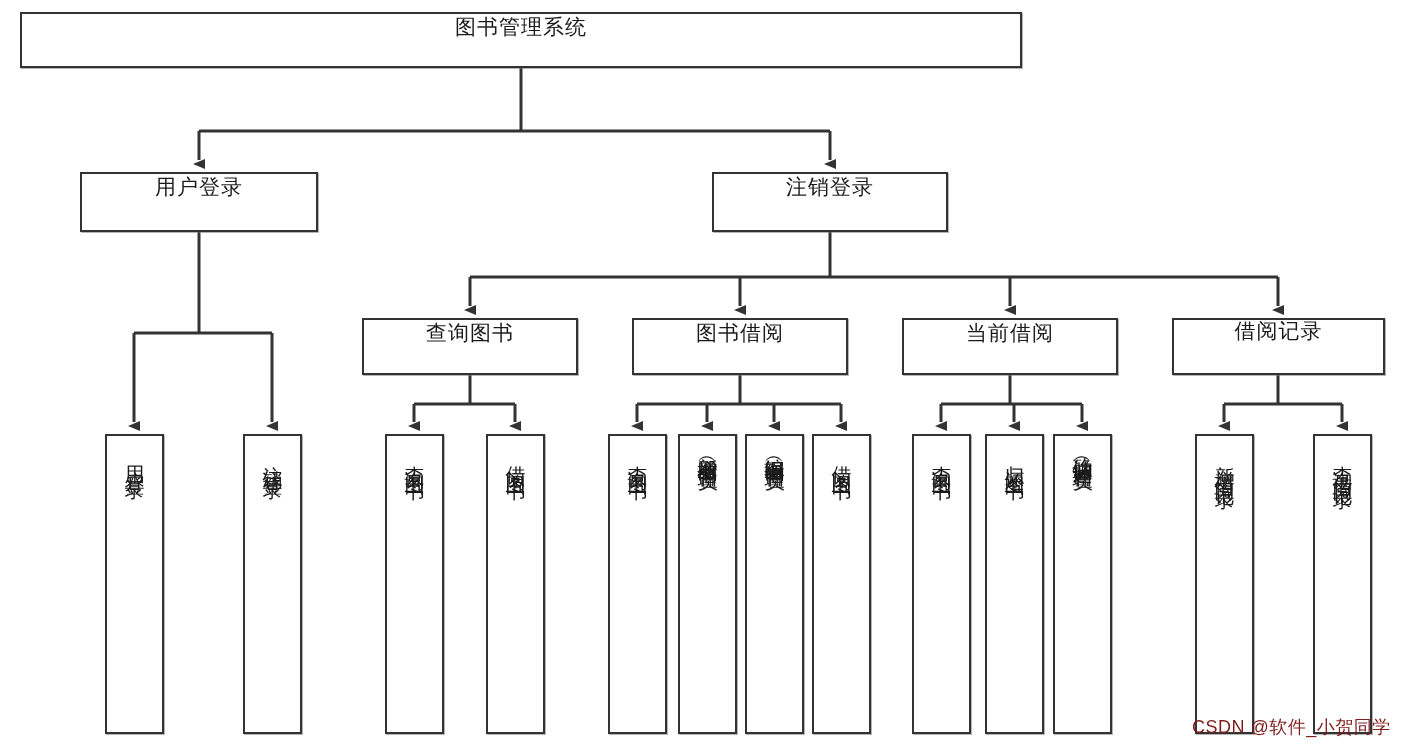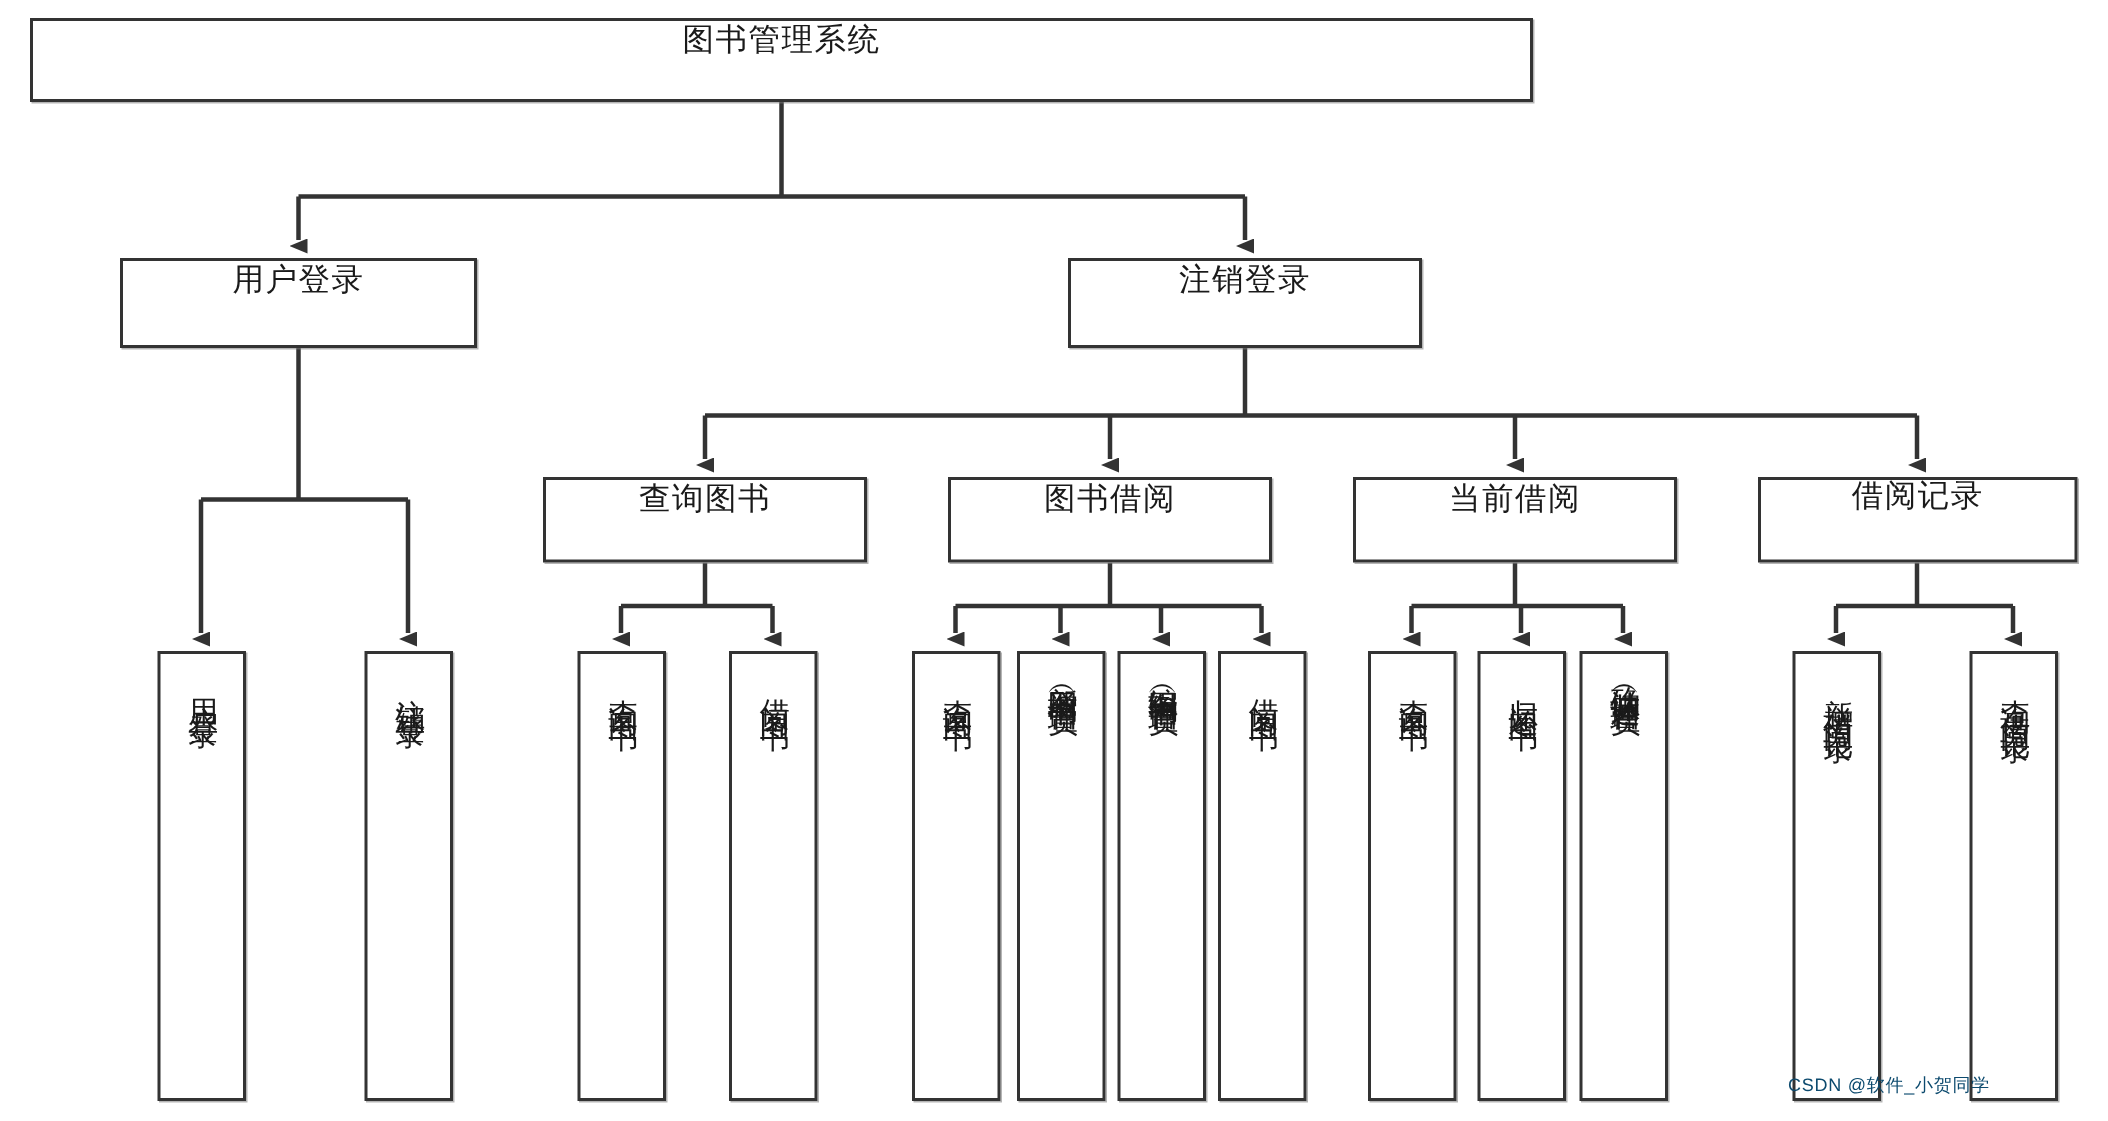--- a/index.html
+++ b/index.html
@@ -56,22 +56,22 @@
     white-space: nowrap;
   }
   .node-v.tall-text {
     padding-top: 6px;
   }
   .node-v.tall-text .label {
     letter-spacing: 2px;
   }
   .watermark {
     position: absolute;
-    font-size: 12px;
-    color: #0c4a6e;
+    font-size: 18px;
+    color: #7f1d1d;
     white-space: nowrap;
     letter-spacing: 0.5px;
   }
 </style>
 </head>
 <body>
 
 <div id="canvas">
 
   <svg class="wires" viewBox="0 0 1405 747">

